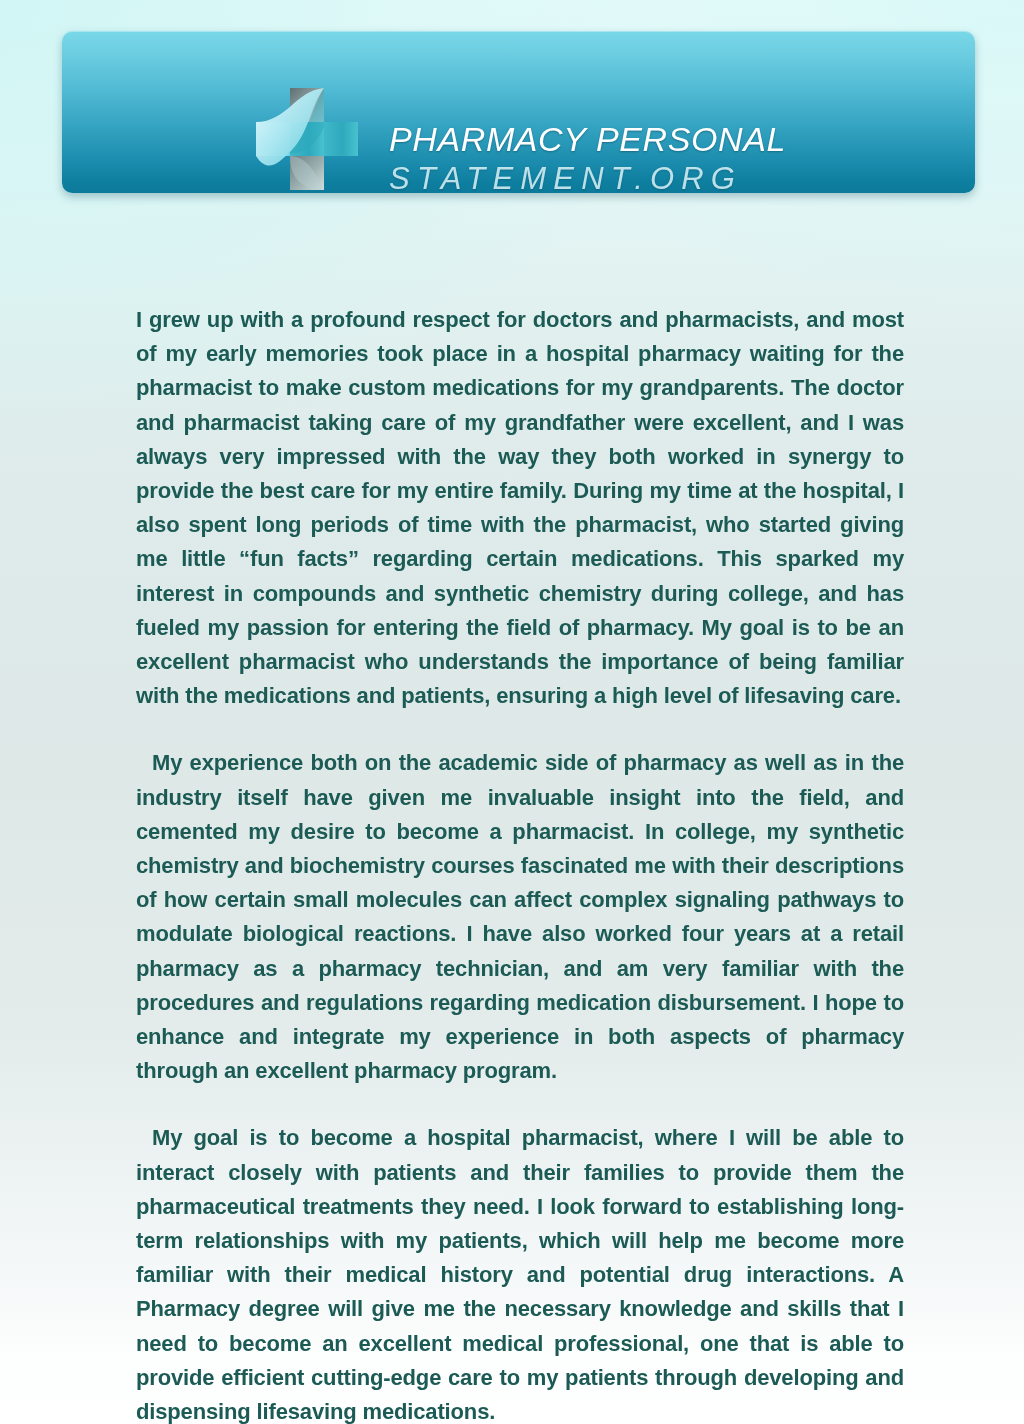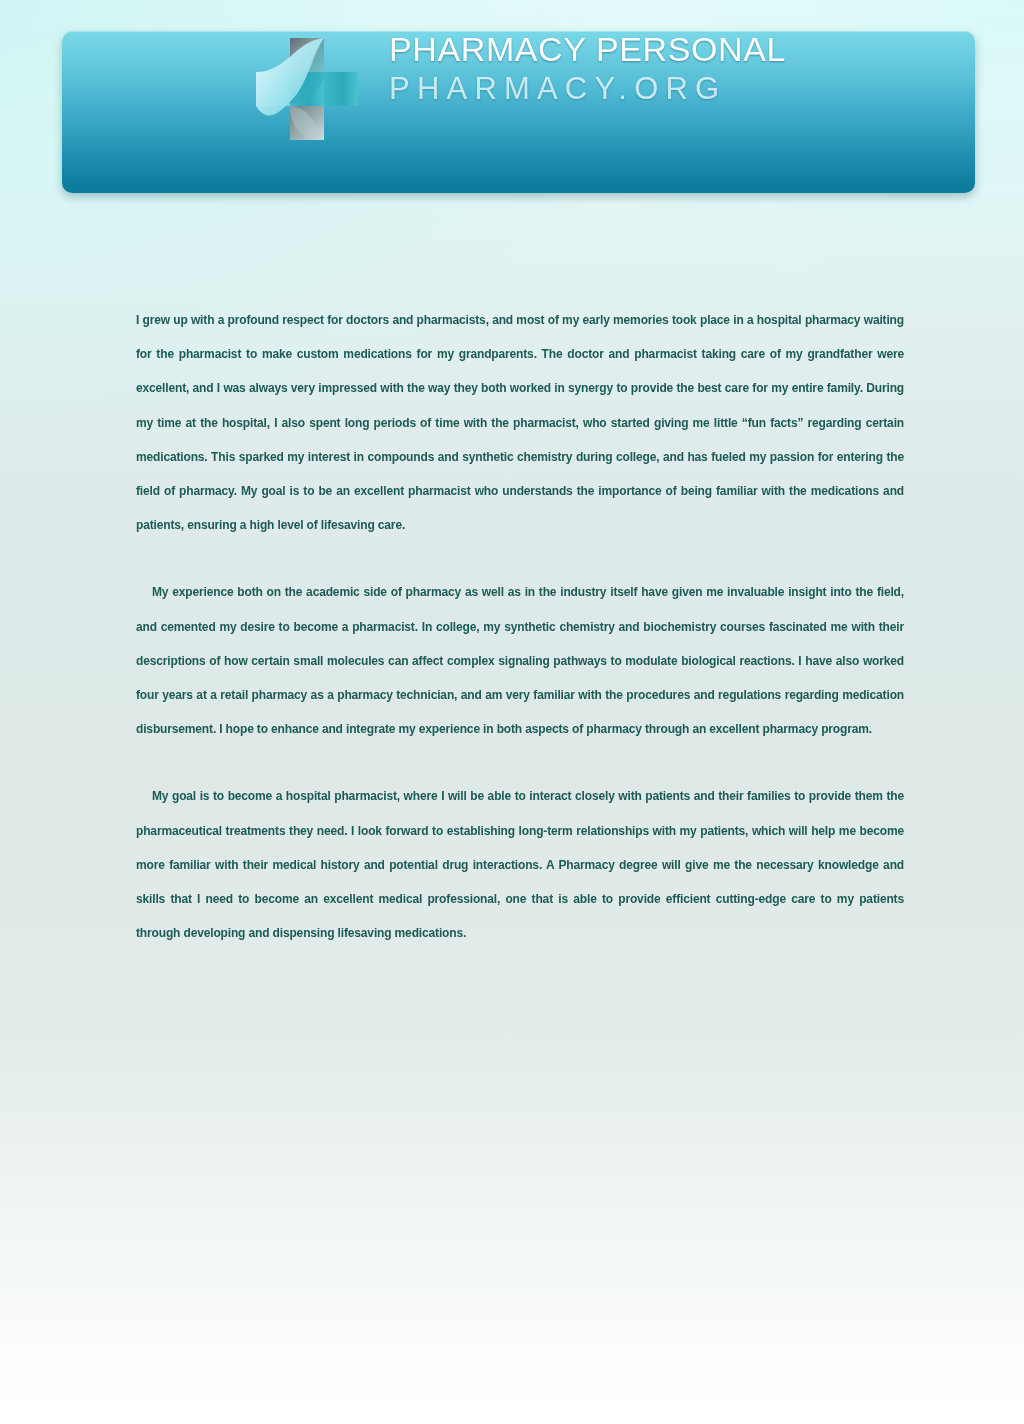--- a/index.html
+++ b/index.html
@@ -58,23 +58,24 @@
         #0e7e9f 94%,
         #0c7a9b 100%);
     box-shadow: 0 4px 9px rgba(20,80,100,0.30),
                 0 1px 0 rgba(255,255,255,0.35) inset;
     overflow: hidden;
   }
   .banner-inner {
     position: absolute;
     inset: 0;
     display: flex;
-    align-items: flex-start;
+    align-items: flex-end;
     justify-content: center;
     gap: 26px;
+    font-style: italic;
   }
 
   
   .logo-mark {
     width: 112px;
     height: 112px;
     flex: 0 0 auto;
     position: relative;
     top: 2px;
   }
@@ -112,21 +113,21 @@
   
   .essay {
     position: absolute;
     left: 136px;
     top: 303px;
     width: 768px;
   }
   .essay p {
     margin: 0 0 33px 0;
     font-family: "Liberation Sans", sans-serif;
-    font-size: 12px;
+    font-size: 22px;
     font-weight: bold;
     line-height: 34.2px;
     color: #1c5b55;
     text-align: justify;
     text-justify: inter-word;
     letter-spacing: -0.15px;
     word-spacing: 0px;
   }
   .essay p.indented {
     text-indent: 16px;
@@ -182,21 +183,21 @@
         <path d="M5 39 h34 v34 h-34 z" fill="url(#gArmHL)"></path>
 
         <path d="M5 39 C 36 39, 44 8, 73 5 C 58 26, 58 50, 40 68 C 26 82, 16 90, 5 73 Z" fill="url(#gSwoosh)" opacity="0.95"></path>
         <path d="M73 5 C 60 28, 56 54, 38 70 C 50 72, 66 62, 73 44 Z" fill="#2ea9bd" opacity="0.55"></path>
         <path d="M39 73 C 56 73, 66 92, 73 107 C 52 107, 39 96, 39 73 Z" fill="#b9cfd0" opacity="0.45"></path>
       </svg>
     </div>
 
     <div class="wordmark">
       <div class="line1">PHARMACY PERSONAL</div>
-      <div class="line2">PHARMACY.ORG</div>
+      <div class="line2">STATEMENT.ORG</div>
     </div>
 
   </div>
 </div>
 
 <div class="essay">
   <p>I grew up with a profound respect for doctors and pharmacists, and most of my early memories took place in a hospital pharmacy waiting for the pharmacist to make custom medications for my grandparents. The doctor and pharmacist taking care of my grandfather were excellent, and I was always very impressed with the way they both worked in synergy to provide the best care for my entire family. During my time at the hospital, I also spent long periods of time with the pharmacist, who started giving me little “fun facts” regarding certain medications. This sparked my interest in compounds and synthetic chemistry during college, and has fueled my passion for entering the field of pharmacy. My goal is to be an excellent pharmacist who understands the importance of being familiar with the medications and patients, ensuring a high level of lifesaving care.</p>
   <p class="indented">My experience both on the academic side of pharmacy as well as in the industry itself have given me invaluable insight into the field, and cemented my desire to become a pharmacist. In college, my synthetic chemistry and biochemistry courses fascinated me with their descriptions of how certain small molecules can affect complex signaling pathways to modulate biological reactions. I have also worked four years at a retail pharmacy as a pharmacy technician, and am very familiar with the procedures and regulations regarding medication disbursement. I hope to enhance and integrate my experience in both aspects of pharmacy through an excellent pharmacy program.</p>
   <p class="indented">My goal is to become a hospital pharmacist, where I will be able to interact closely with patients and their families to provide them the pharmaceutical treatments they need. I look forward to establishing long-term relationships with my patients, which will help me become more familiar with their medical history and potential drug interactions. A Pharmacy degree will give me the necessary knowledge and skills that I need to become an excellent medical professional, one that is able to provide efficient cutting-edge care to my patients through developing and dispensing lifesaving medications.</p>
 </div>

